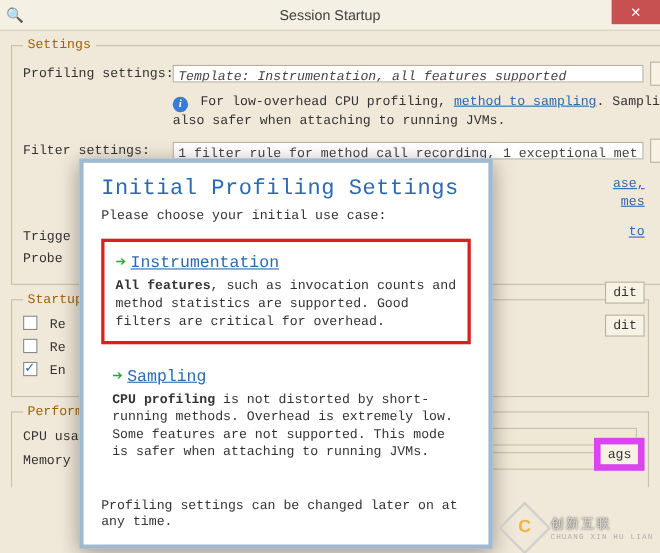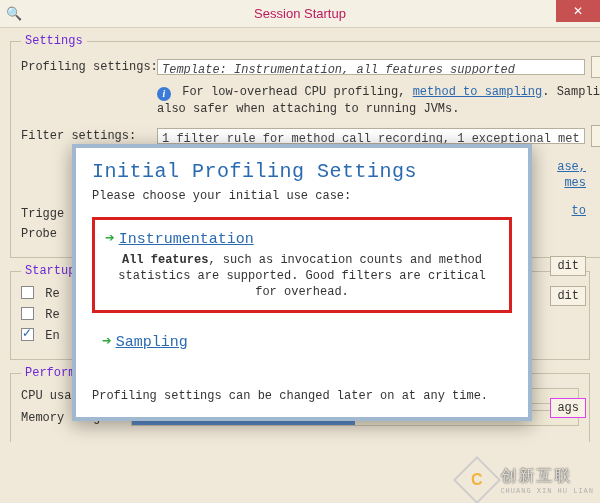--- a/index.html
+++ b/index.html
@@ -19,21 +19,21 @@
     background: #f5f0e4;
     display: flex;
     align-items: center;
     justify-content: center;
     position: relative;
     border-bottom: 1px solid #d8d0bc;
   }
   .titlebar-title {
     font-family: "Segoe UI", sans-serif;
     font-size: 13px;
-    color: #be185d;
+    color: #404040;
   }
   .titlebar-help {
     position: absolute;
     left: 4px;
     top: 4px;
     width: 20px;
     height: 20px;
     display: flex;
     align-items: center;
     justify-content: center;
@@ -58,21 +58,21 @@
   .content {
     padding: 6px 10px 8px 10px;
   }
   fieldset {
     border: 1px solid #c8c0ac;
     margin: 0 0 6px 0;
     padding: 8px 10px 10px 10px;
   }
   legend {
     padding: 0 4px;
-    color: #6d28d9;
+    color: #a16207;
   }
   .row {
     display: flex;
     align-items: center;
     gap: 6px;
     margin-bottom: 6px;
   }
   .label {
     width: 130px;
     white-space: nowrap;
@@ -140,21 +140,21 @@
     color: #2a6ab0;
     font-family: "Segoe UI Symbol", sans-serif;
   }
   .cb-row { margin-bottom: 6px; }
 
   
   .overlay {
     position: absolute;
     left: 72px;
     top: 144px;
-    width: 460px;
+    width: 376px;
     background: #fff;
     border: 4px solid #a0b8d0;
     box-shadow: 0 4px 18px rgba(0,0,0,0.35);
     padding: 12px 16px 14px 16px;
   }
   .overlay h1 {
     margin: 0 0 6px 0;
     font-size: 20px;
     font-weight: normal;
     color: #2a6ab0;
@@ -178,21 +178,21 @@
     margin-bottom: 4px;
   }
   .arrow {
     display: inline-block;
     color: #2aa83a;
     font-size: 16px;
     margin-right: 4px;
     font-weight: bold;
     text-decoration: none;
   }
-  .opt-body { line-height: 16px; text-align: center; }
+  .opt-body { line-height: 16px; }
   .note { margin-top: 24px; }
 
   
   .peek {
     position: absolute;
     right: 14px;
     color: #2a6ab0;
     text-decoration: underline;
   }
 
@@ -244,21 +244,21 @@
   .wm-logo span {
     transform: rotate(-45deg);
     color: #f0b030;
     font-weight: bold;
     font-size: 16px;
     font-family: Arial, sans-serif;
   }
   .wm-text {
     color: #ddd;
     font-family: Arial, sans-serif;
-    font-size: 16px;
+    font-size: 12px;
     letter-spacing: 2px;
     text-shadow: 0 0 2px #000;
   }
   .wm-sub {
     color: #aaa;
     font-size: 7px;
     letter-spacing: 1px;
     display: block;
   }
 </style>
@@ -331,38 +331,41 @@
       </div>
     </div>
   </fieldset>
 </div>
 
 <span class="peek" style="top:160px;">ase,</span>
 <span class="peek" style="top:176px;margin-left:30px;">mes</span>
 <span class="peek" style="top:204px;">to</span>
 <span class="peek" style="top:256px; text-decoration:none; color:#333; border:1px solid #b8b09c; background:#f7f2e4; padding:2px 6px;">dit</span>
 <span class="peek" style="top:286px; text-decoration:none; color:#333; border:1px solid #b8b09c; background:#f7f2e4; padding:2px 6px;">dit</span>
-<span class="peek" style="top:398px; text-decoration:none; color:#333; border:1px solid #d946ef; background:#f7f2e4; padding:2px 6px;">ags</span>
+<span class="peek" style="top:398px; text-decoration:none; color:#333; border:6px solid #d946ef; background:#f7f2e4; padding:2px 6px;">ags</span>
 
 <div class="overlay">
   <h1>Initial Profiling Settings</h1>
   <div class="sub">Please choose your initial use case:</div>
 
   <div class="option red">
     <div class="opt-title">
       <span class="arrow">➔</span><span>Instrumentation</span>
     </div>
     <div class="opt-body">
       <b>All features</b><span>, such as invocation counts and method statistics are supported. Good filters are critical for overhead.</span>
     </div>
   </div>
 
   <div class="option">
     <div class="opt-title">
       <span class="arrow">➔</span><span>Sampling</span>
+    </div>
+    <div class="opt-body">
+      <b>CPU profiling</b><span> is not distorted by short-running methods. Overhead is extremely low. Some features are not supported. This mode is safer when attaching to running JVMs.</span>
     </div>
   </div>
 
   <div class="note">Profiling settings can be changed later on at any time.</div>
 </div>
 
 <div class="watermark">
   <div class="wm-logo">
       <span>C</span>
     </div>

